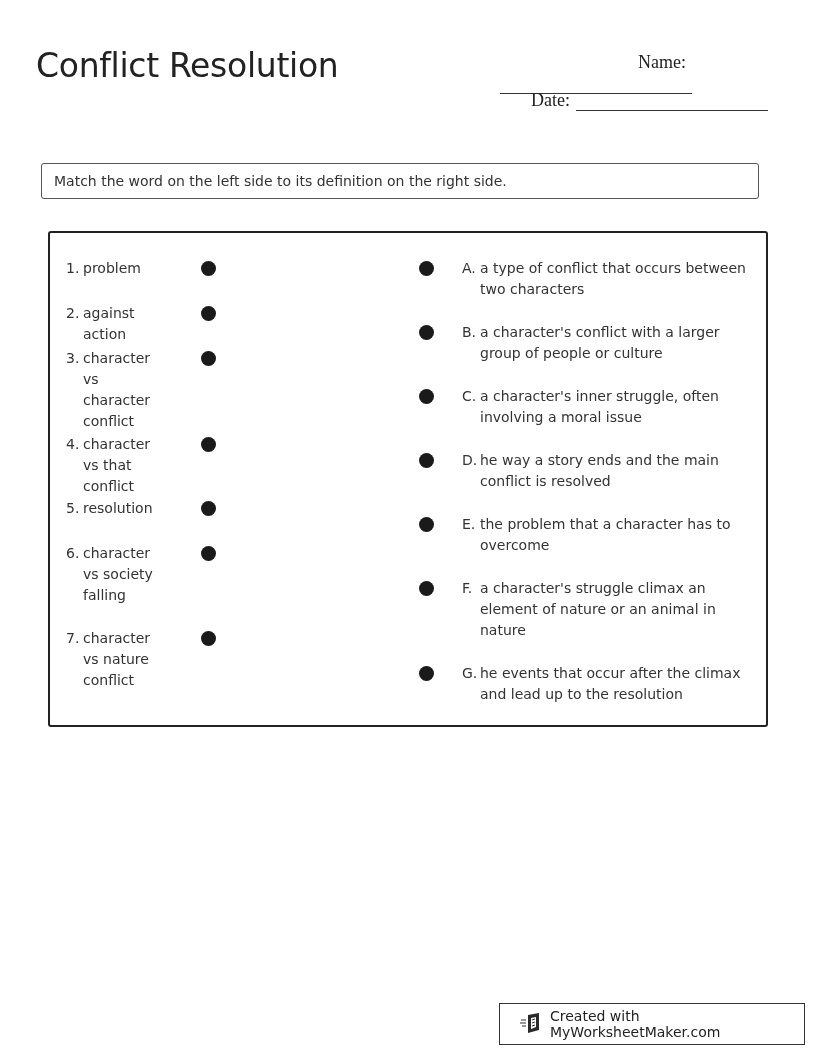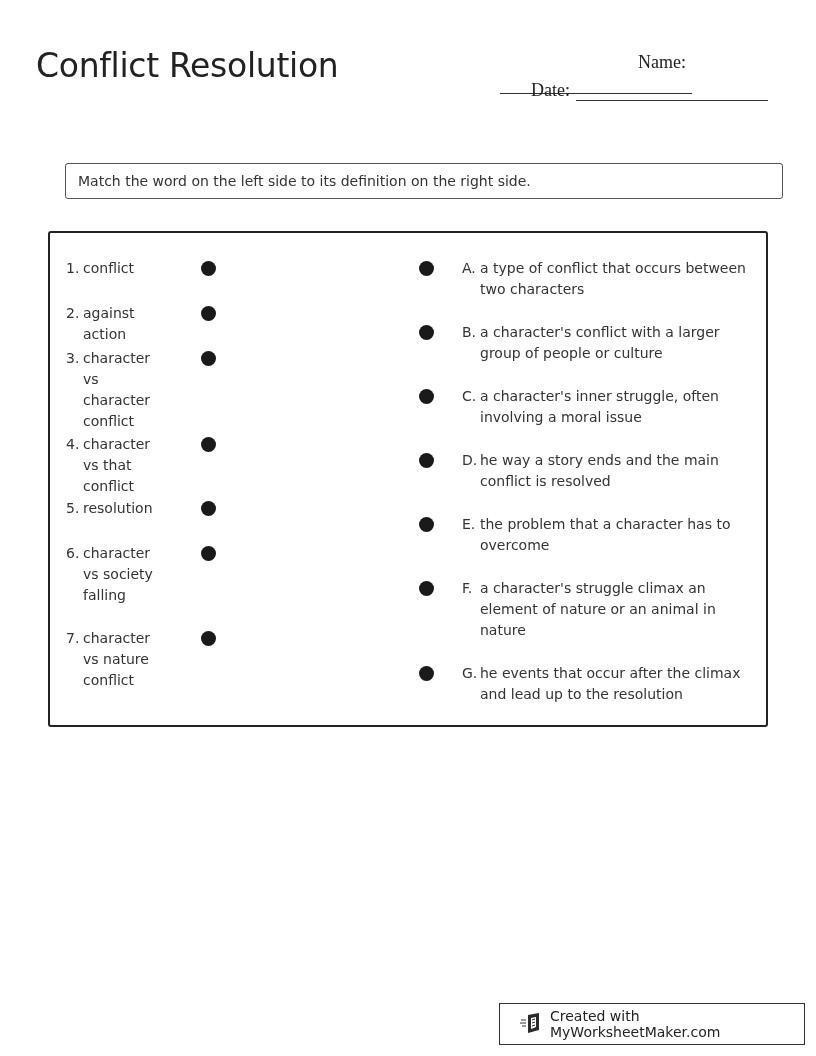--- a/index.html
+++ b/index.html
@@ -2,22 +2,22 @@
 <html><head>
 <meta charset="utf-8">
 <style>
   html, body { margin: 0; padding: 0; background: #ffffff; }
   body { width: 816px; height: 1056px; position: relative; overflow: hidden; font-family: "DejaVu Sans", sans-serif; color: #2b2b2b; }
   .title { position: absolute; left: 36px; top: 46px; font-size: 33px; font-weight: normal; color: #222; letter-spacing: -0.3px; margin: 0; }
   .field { position: absolute; left: 500px; display: flex; align-items: flex-end; font-family: "Liberation Serif", serif; font-size: 18px; color: #222; }
   .field .lbl { width: 70px; text-align: right; padding-right: 6px; }
   .field .line { width: 192px; border-bottom: 1.5px solid #333; height: 20px; }
   .name-field { top: 52px; flex-direction: column; }
-  .date-field { top: 80px; align-items: center; }
-  .instructions { position: absolute; left: 65px; top: 163px; width: 718px; height: 36px; border: 1.5px solid #555; border-radius: 3px; box-sizing: border-box; padding: 9px 12px; font-size: 14px; color: #333; }
+  .date-field { top: 90px; align-items: center; }
+  .instructions { position: absolute; left: 41px; top: 163px; width: 718px; height: 36px; border: 1.5px solid #555; border-radius: 3px; box-sizing: border-box; padding: 9px 12px; font-size: 14px; color: #333; }
   .match-box { position: absolute; left: 48px; top: 231px; width: 720px; height: 496px; border: 2px solid #222; border-radius: 3px; box-sizing: border-box; }
   .left-item { position: absolute; left: 66px; width: 115px; font-size: 14px; line-height: 21px; color: #333; }
   .left-item .num { position: absolute; left: 0; }
   .left-item .txt { display: block; padding-left: 17px; }
   .dot { position: absolute; width: 15px; height: 15px; border-radius: 50%; background: #1a1a1a; }
   .right-item { position: absolute; left: 462px; width: 290px; font-size: 14px; line-height: 21px; color: #333; }
   .right-item .num { position: absolute; left: 0; }
   .right-item .txt { display: block; padding-left: 18px; }
   .footer { position: absolute; left: 499px; top: 1003px; width: 306px; height: 42px; border: 1.5px solid #333; box-sizing: border-box; display: flex; align-items: center; padding-left: 20px; font-size: 14px; color: #222; }
   .footer svg { margin-right: 6px; }
@@ -35,21 +35,21 @@
   <span class="lbl">Date:</span>
   <span class="line"></span>
 </div>
 
 <div class="instructions">Match the word on the left side to its definition on the right side.</div>
 
 <div class="match-box"></div>
 
 <div class="left-item" style="top:258px;">
   <span class="num">1.</span>
-  <span class="txt">conflict</span>
+  <span class="txt">problem</span>
 </div>
 <div class="dot" style="left:201px;top:261px;"></div>
 
 <div class="left-item" style="top:303px;">
   <span class="num">2.</span>
   <span class="txt">against action</span>
 </div>
 <div class="dot" style="left:201px;top:306px;"></div>
 
 <div class="left-item" style="top:348px;width:100px;">

